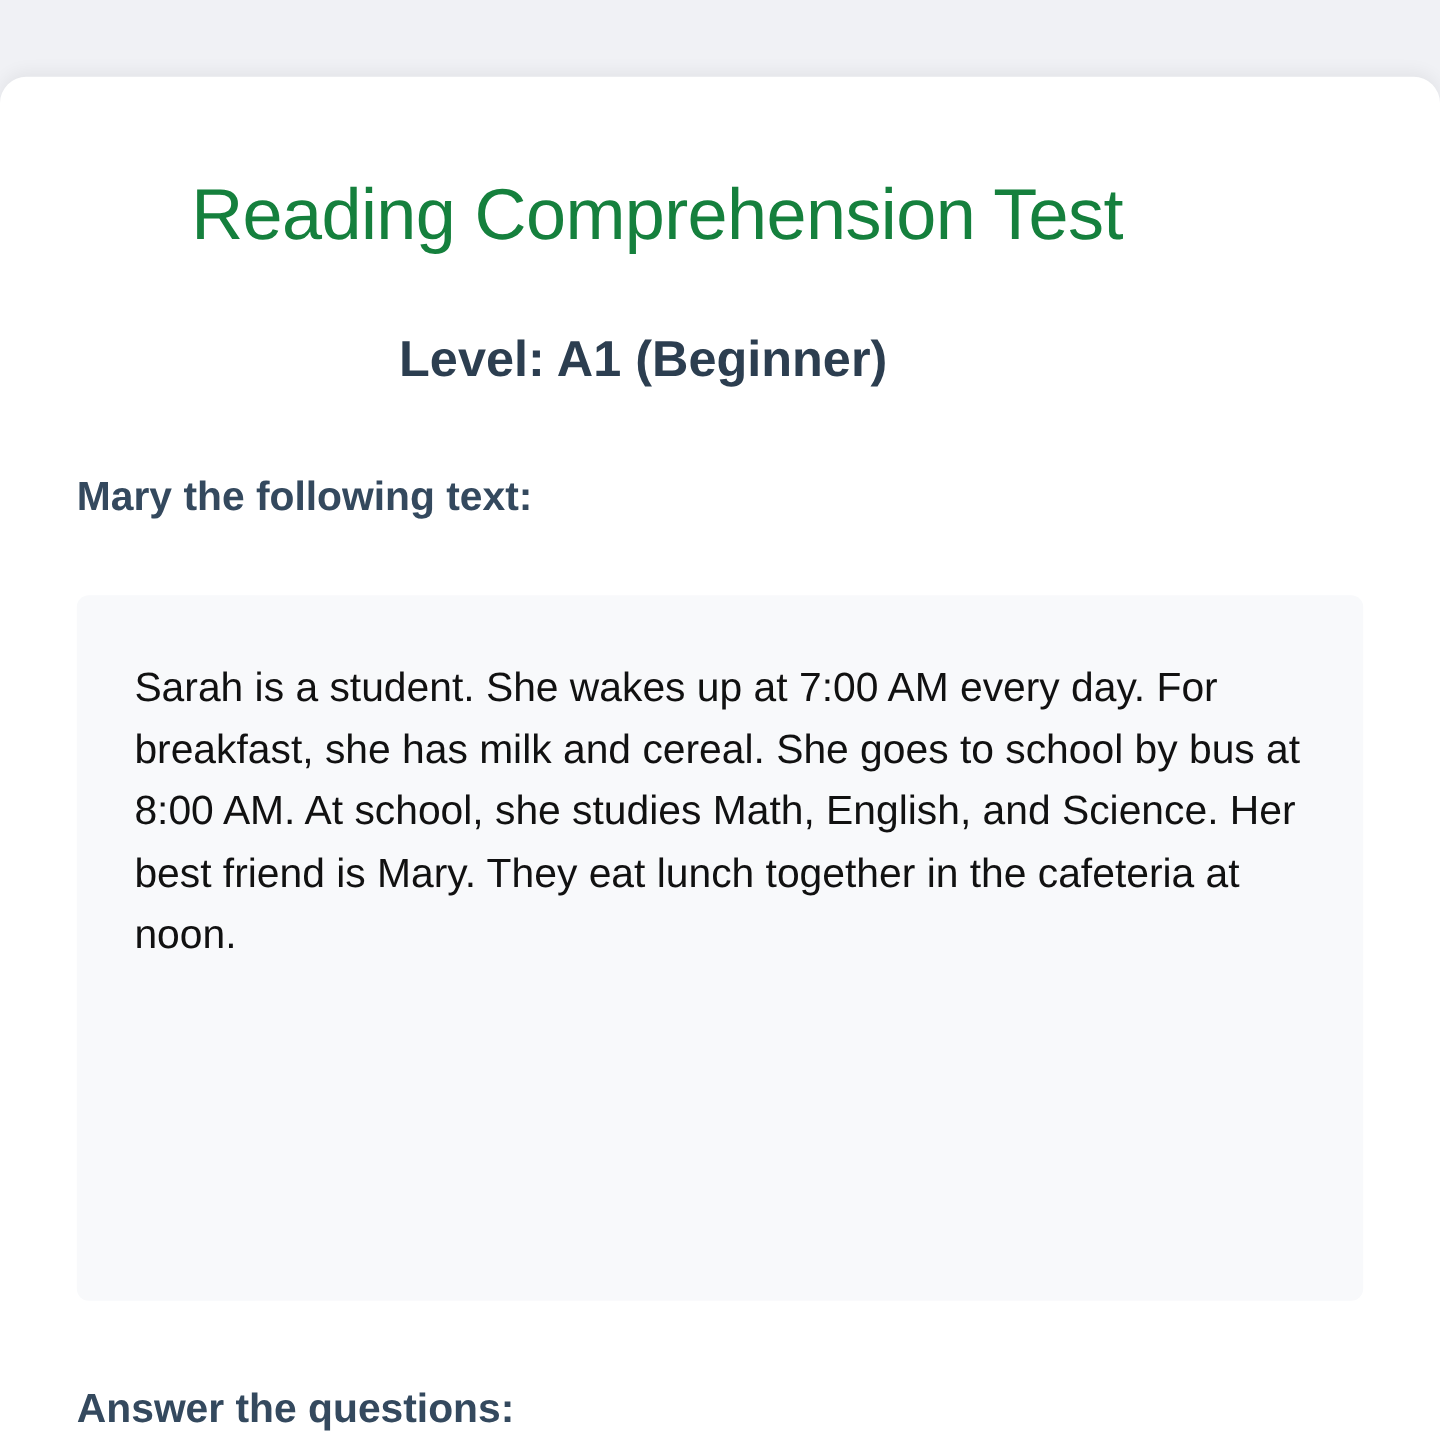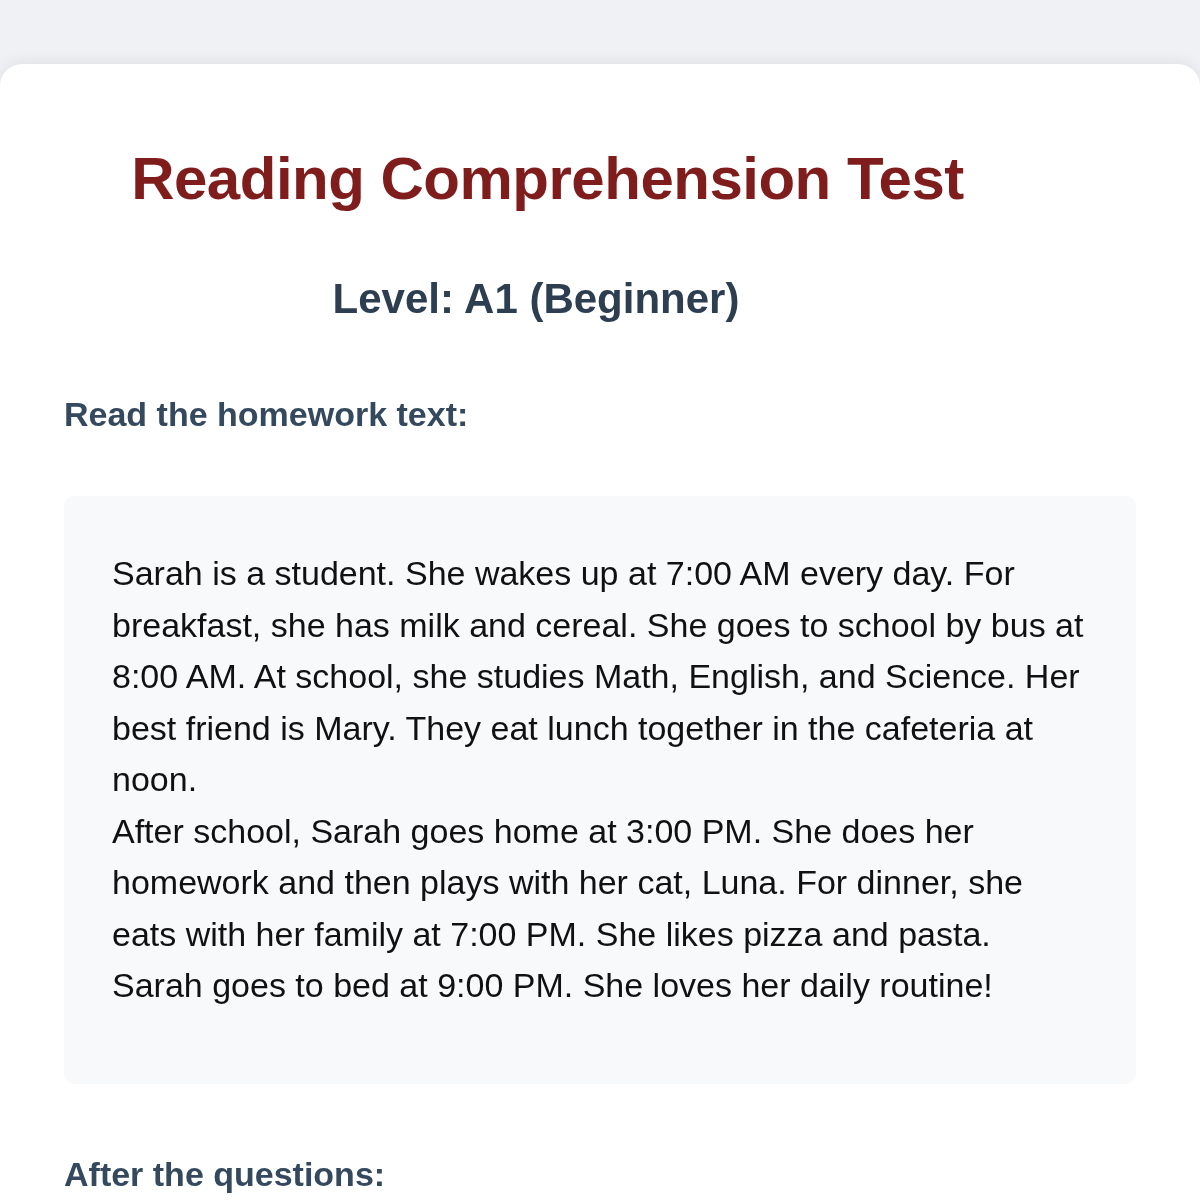--- a/index.html
+++ b/index.html
@@ -21,22 +21,22 @@
       border-radius: 22px 22px 0 0;
       box-shadow: 0 -4px 14px rgba(0,0,0,0.06);
     }
     .title {
       position: absolute;
       left: 0;
       top: 80px;
       width: 1095px;
       text-align: center;
       font-size: 60px;
-      font-weight: bold;
-      color: #7f1d1d;
+      font-weight: normal;
+      color: #15803d;
       margin: 0;
       line-height: 70px;
       letter-spacing: -0.5px;
     }
     .level {
       position: absolute;
       left: 0;
       top: 210px;
       width: 1072px;
       text-align: center;
@@ -82,21 +82,20 @@
       margin: 0;
     }
   </style>
 </head>
 <body>
 
 <div class="page">
   <h1 class="title">Reading Comprehension Test</h1>
   <h2 class="level">Level: A1 (Beginner)</h2>
 
-  <h3 class="section-heading read-heading">Read the homework text:</h3>
+  <h3 class="section-heading read-heading">Mary the following text:</h3>
 
   <div class="passage-box">
     <p class="passage-text">Sarah is a student. She wakes up at 7:00 AM every day. For breakfast, she has milk and cereal. She goes to school by bus at 8:00 AM. At school, she studies Math, English, and Science. Her best friend is Mary. They eat lunch together in the cafeteria at noon.</p>
-    <p class="passage-text">After school, Sarah goes home at 3:00 PM. She does her homework and then plays with her cat, Luna. For dinner, she eats with her family at 7:00 PM. She likes pizza and pasta. Sarah goes to bed at 9:00 PM. She loves her daily routine!</p>
   </div>
 
-  <h3 class="section-heading answer-heading">After the questions:</h3>
+  <h3 class="section-heading answer-heading">Answer the questions:</h3>
 </div>
 
 </body></html>

